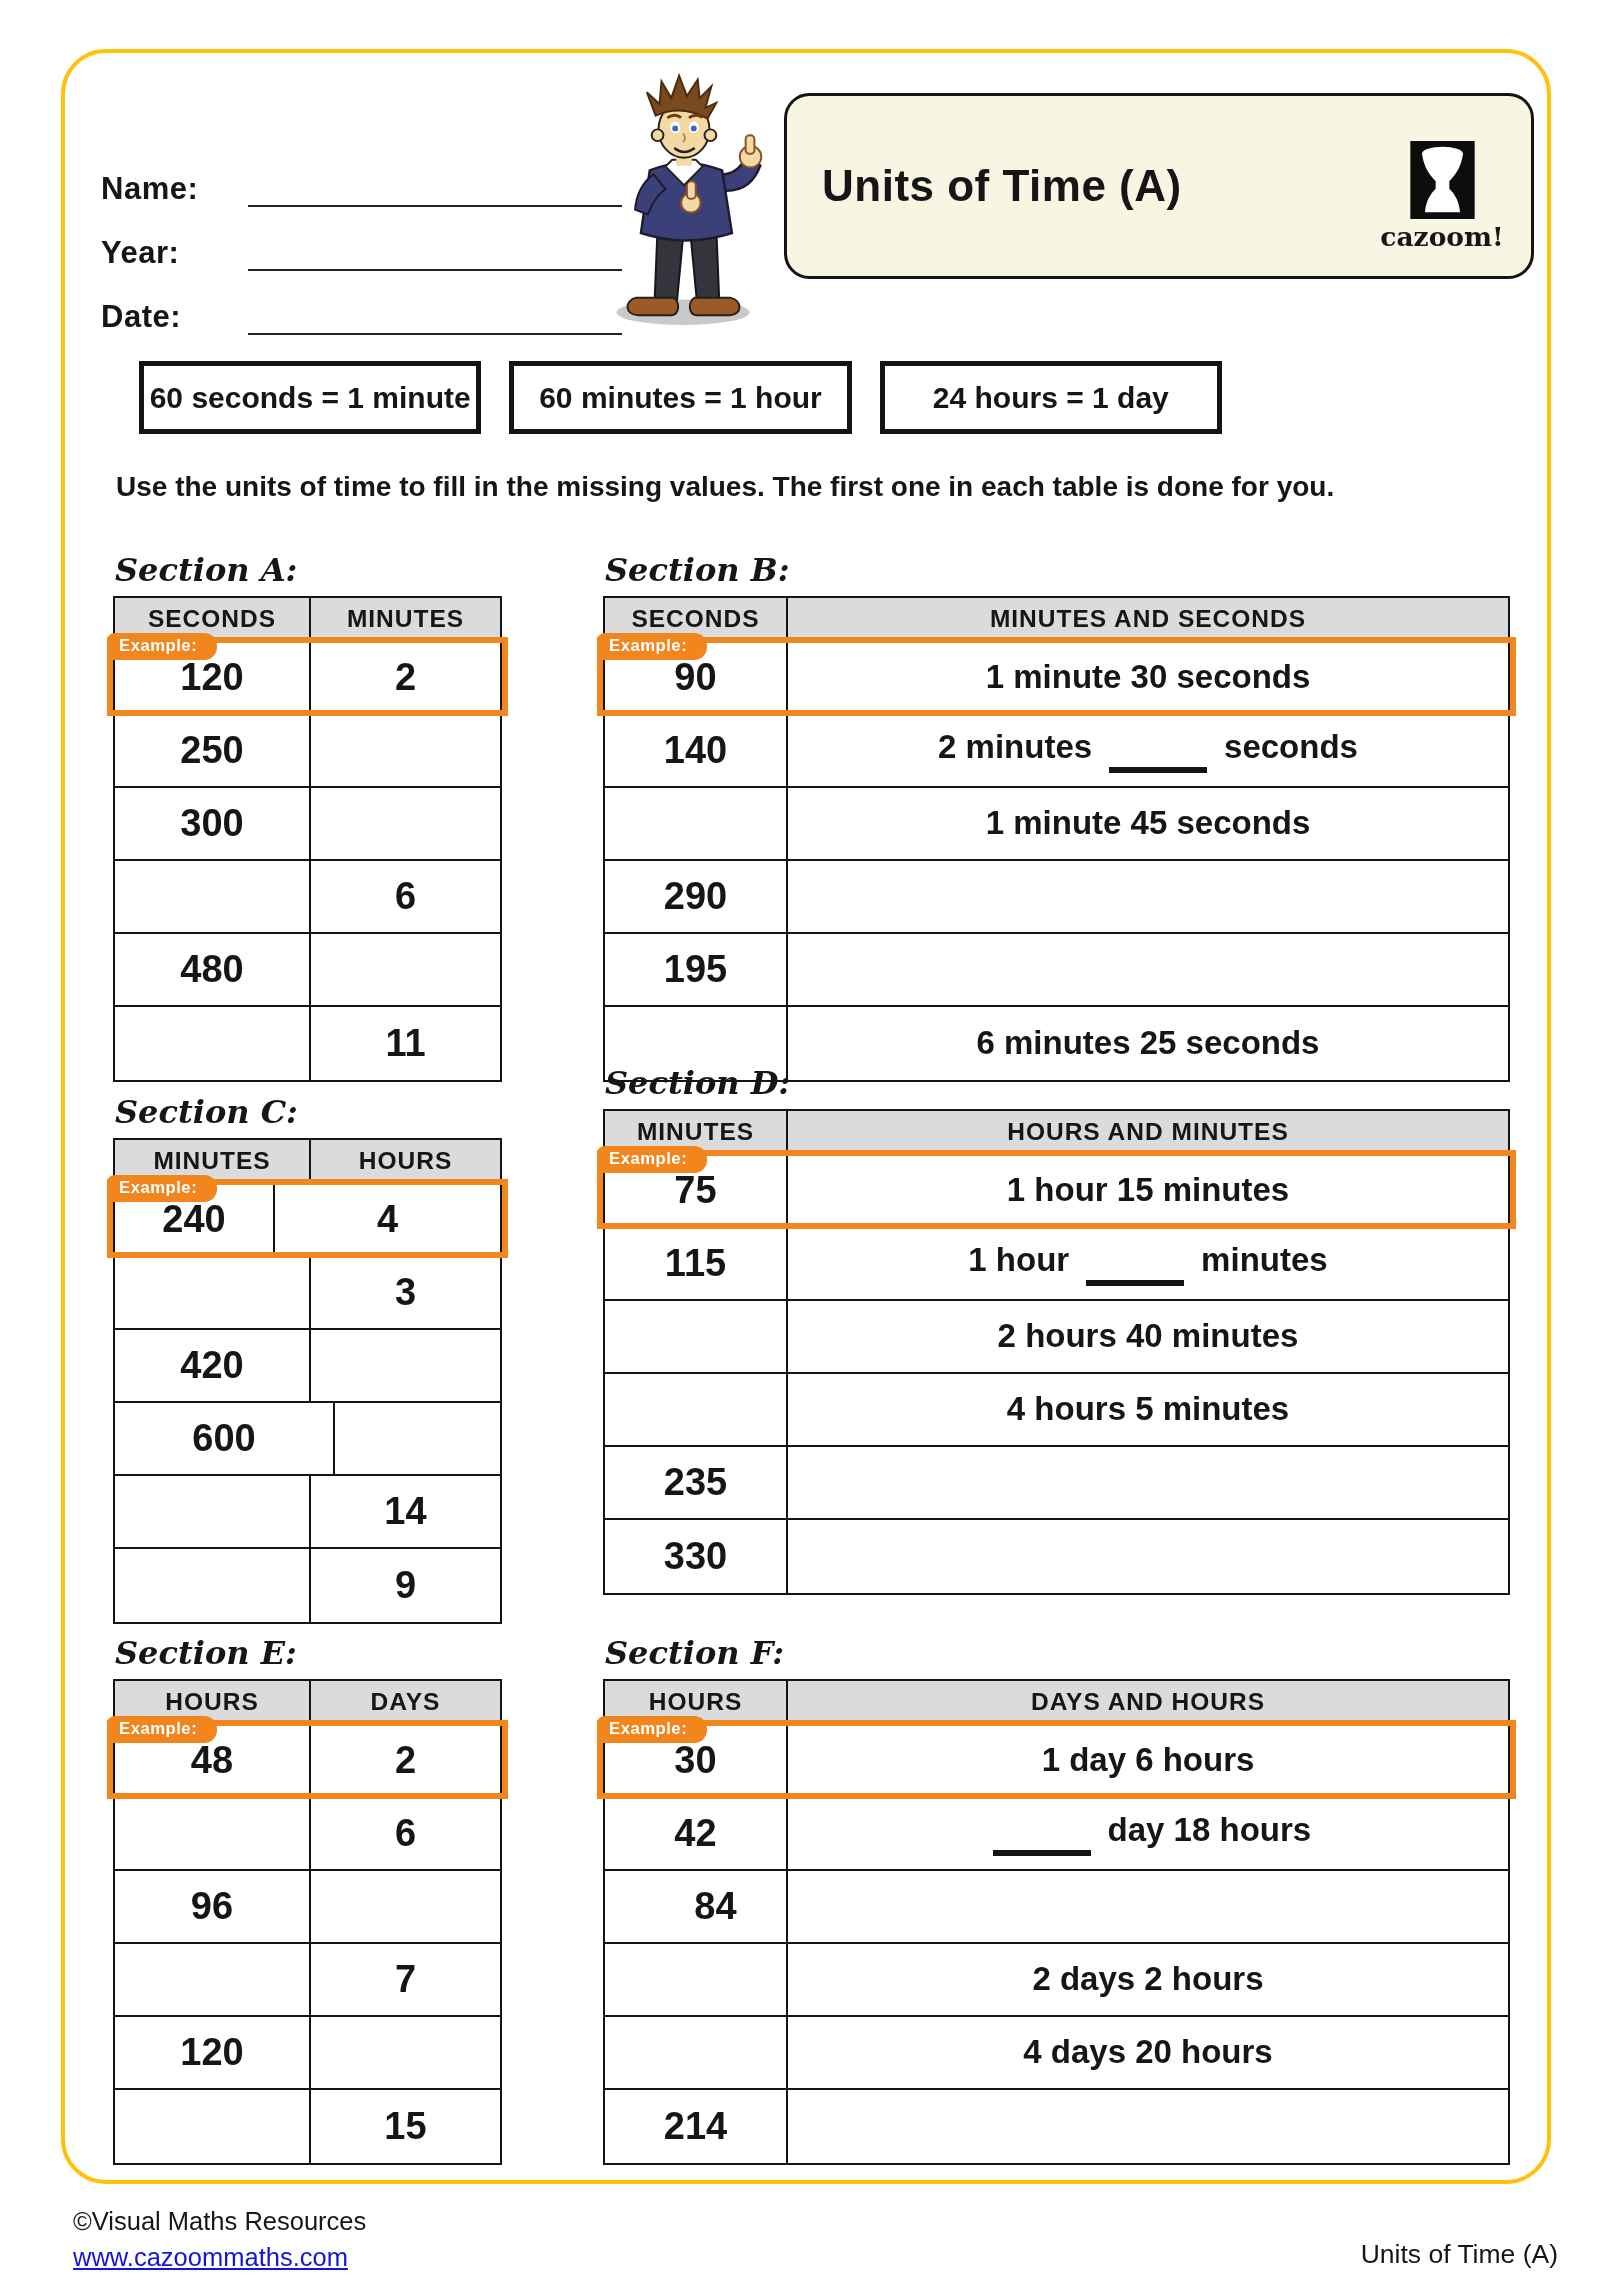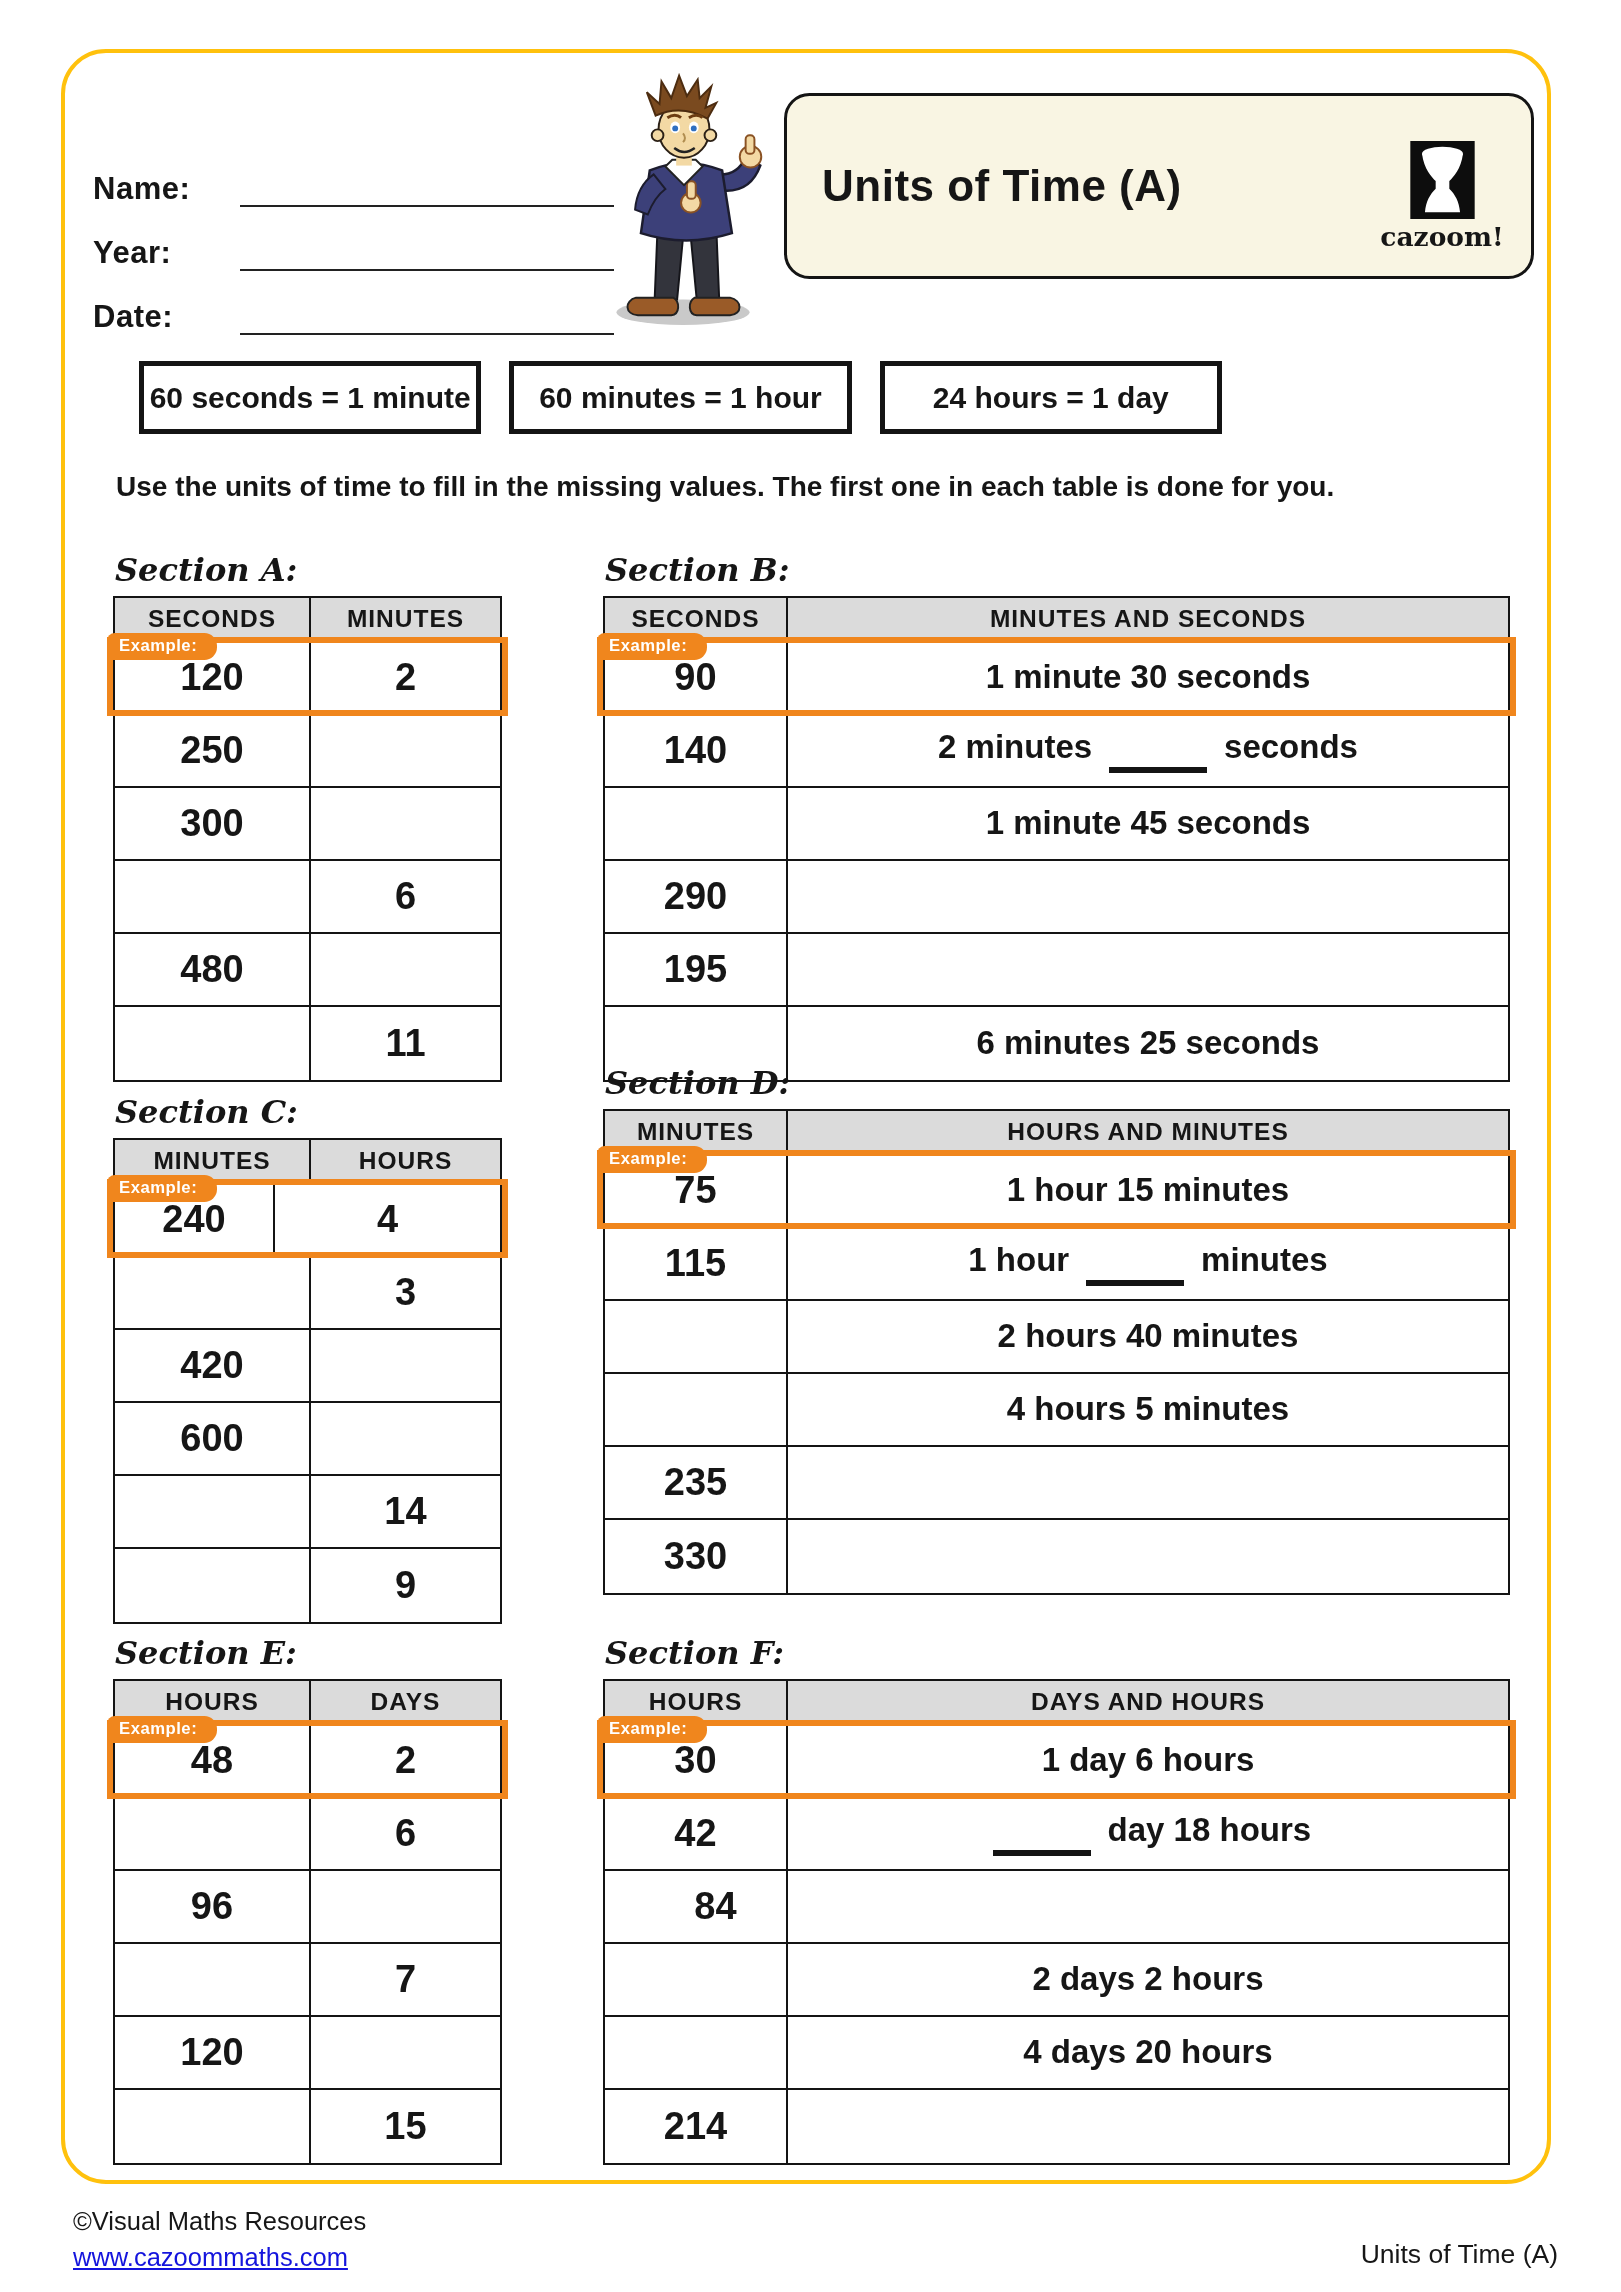--- a/index.html
+++ b/index.html
@@ -11,21 +11,21 @@
     --link:#1414DD;
   }
   html,body{margin:0;padding:0;background:#fff;}
   .sheet{position:relative;width:1621px;height:2293px;background:#fff;
          font-family:"Liberation Sans",sans-serif;color:var(--ink);overflow:hidden;}
   .page-border{position:absolute;left:61px;top:49px;width:1490px;height:2135px;
          border:4.9px solid var(--yellow);border-radius:45px;box-sizing:border-box;}
 
   
   .fields{position:absolute;left:93px;top:143px;}
-  .frow{display:flex;align-items:flex-end;width:521px;height:64px;}
+  .frow{display:flex;align-items:flex-end;width:521px;height:64px;margin-left:8px;}
   .flabel{font-size:31px;font-weight:bold;width:147px;letter-spacing:0.5px;}
   .fline{flex:1;border-bottom:2px solid #222;height:54px;}
 
   .boy{position:absolute;left:593px;top:55px;}
 
   .title-box{position:absolute;left:784px;top:93px;width:750px;height:186px;
          background:var(--cream);border:3.9px solid #141414;border-radius:25.5px;box-sizing:border-box;}
   .title-text{position:absolute;left:35px;top:50%;transform:translateY(-50%);
          font-size:44px;font-weight:bold;letter-spacing:0.5px;margin:0;}
   .logo{position:absolute;right:25.5px;top:45px;width:127px;text-align:center;}
@@ -295,21 +295,21 @@
           </div>
           <div class="trow">
             <div class="td c1" style="width: 196px;">
               <span class="cellin">420</span>
             </div>
             <div class="td c2">
               <span class="cellin"></span>
             </div>
           </div>
           <div class="trow">
-            <div class="td c1" style="width: 196px;">
+            <div class="td c1" style="width: 220px;">
               <span class="cellin">600</span>
             </div>
             <div class="td c2">
               <span class="cellin"></span>
             </div>
           </div>
           <div class="trow">
             <div class="td c1" style="width: 196px;">
               <span class="cellin"></span>
             </div>

